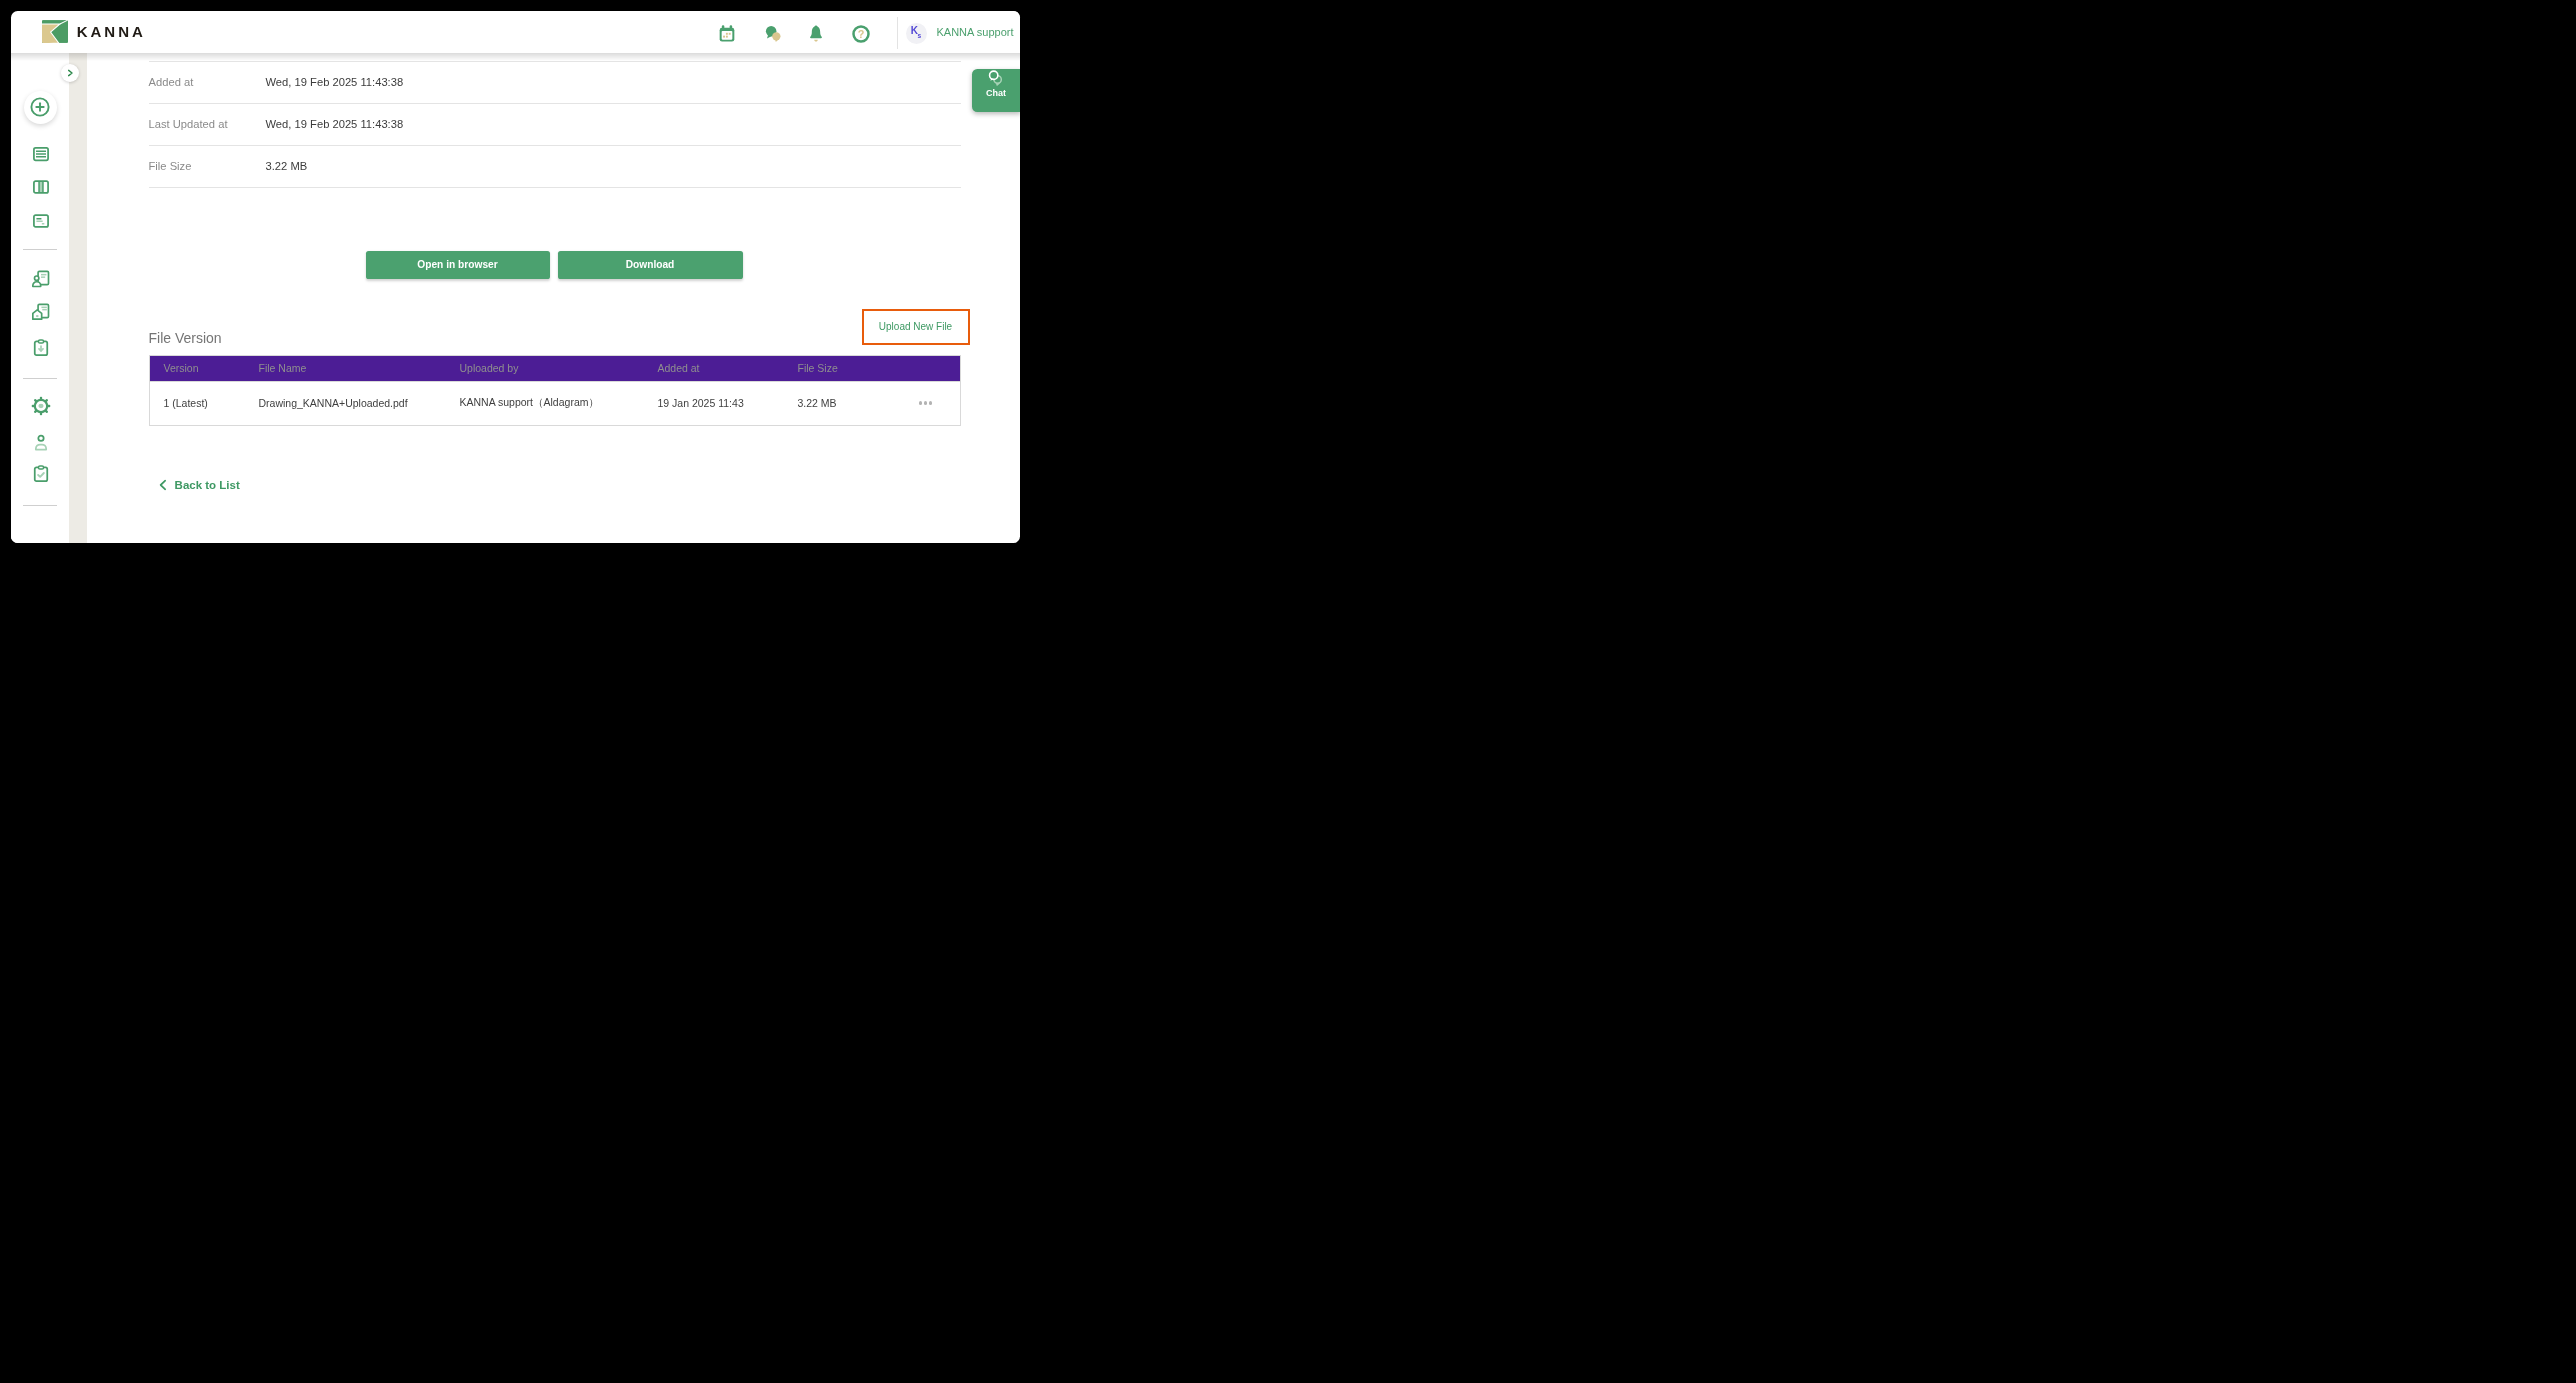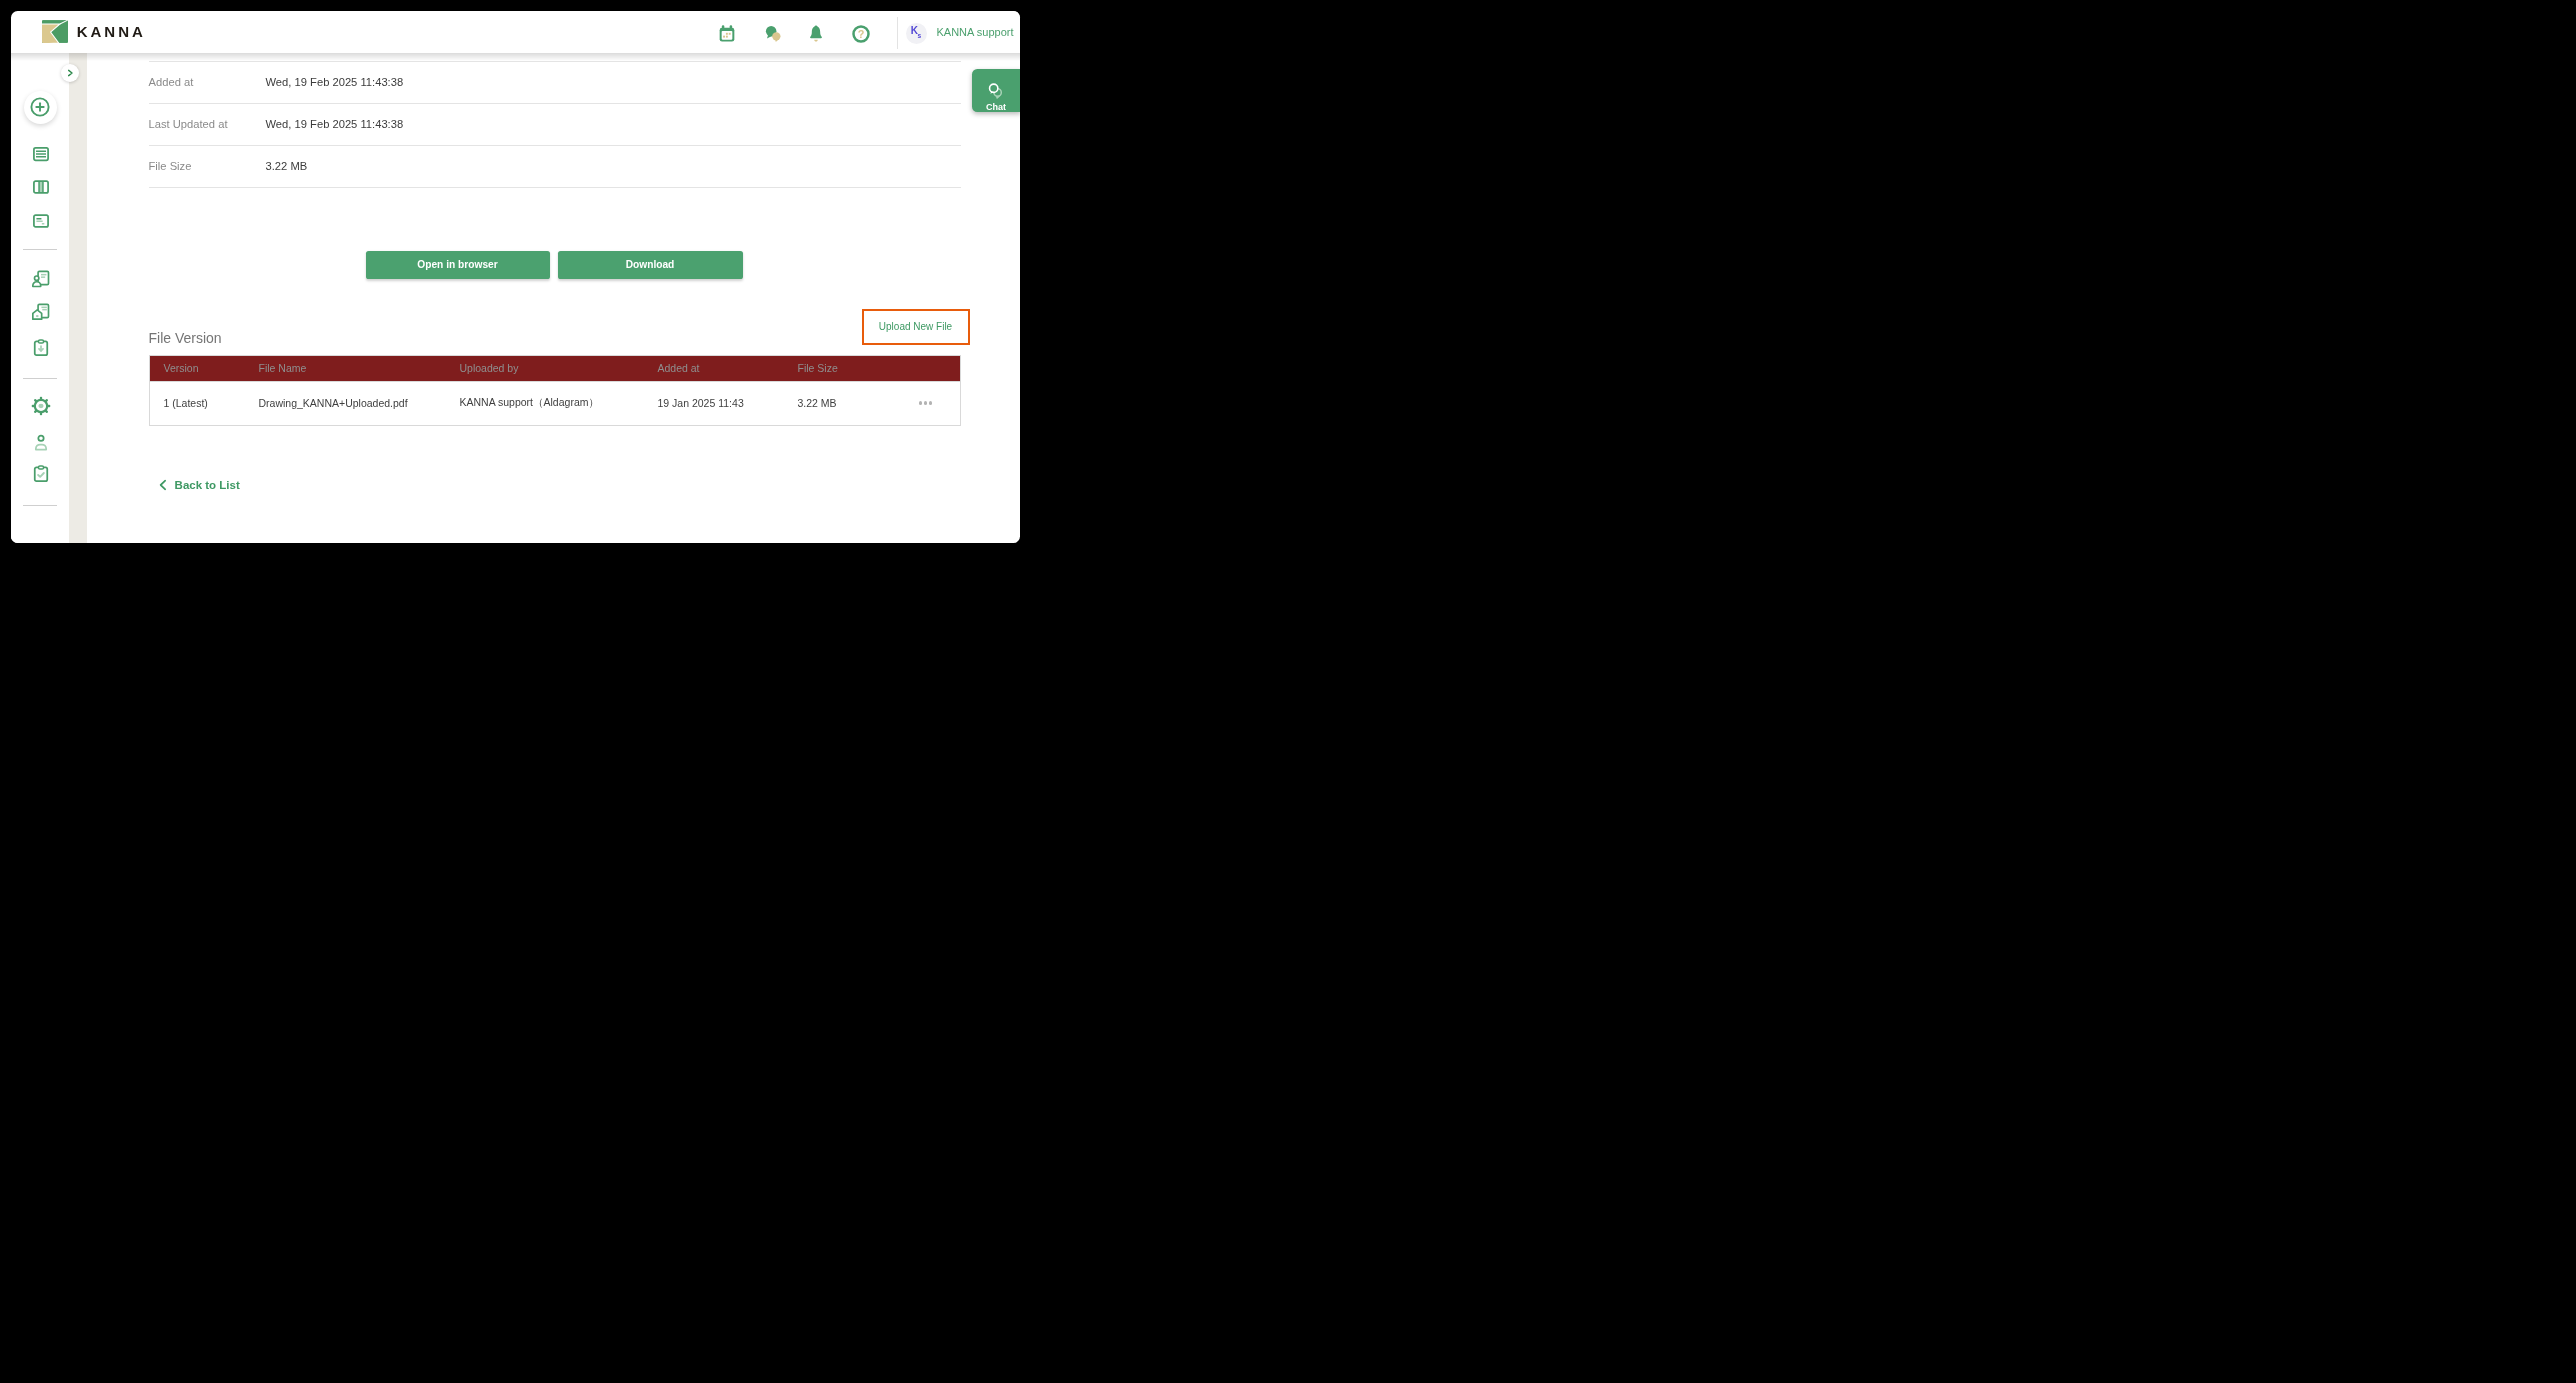--- a/index.html
+++ b/index.html
@@ -68,42 +68,42 @@
   .upload-box{
     position:absolute;left:851px;top:298px;width:108px;height:36px;box-sizing:border-box;
     border:2.6px solid #e85c0c;display:flex;align-items:center;justify-content:center;z-index:12;
   }
   .upload-link{font-size:10px;color:#3f9a64;cursor:pointer;}
   .fv-table{
     position:absolute;left:138px;top:344px;width:812px;box-sizing:border-box;
     border:0.7px solid #d9d9d9;z-index:12;background:#fff;
   }
   .thead{
-    height:26px;background:#7f1d1d;border-bottom:0.7px solid #d9d9d9;
+    height:26px;background:#4c1d95;border-bottom:0.7px solid #d9d9d9;
     display:grid;grid-template-columns:95px 201px 198px 140px 121px 1fr;
     align-items:center;padding-left:14px;box-sizing:border-box;
   }
   .thead span{font-size:10.5px;color:#8f8f8f;}
   .trow{
     height:43px;background:#fff;
     display:grid;grid-template-columns:95px 201px 198px 140px 121px 1fr;
     align-items:center;padding-left:14px;box-sizing:border-box;
   }
   .trow span{font-size:10.5px;color:#3f3f3f;}
   .dots{display:flex;gap:2px;align-items:center;cursor:pointer;width:16px;}
   .dots i{width:3.3px;height:3.3px;border-radius:50%;background:#b3b3b3;display:block;}
   .back-link{
     position:absolute;left:147px;top:468px;display:flex;align-items:center;gap:6.6px;
     color:#3f9964;font-weight:700;font-size:11.5px;cursor:pointer;z-index:12;
   }
   
   .chat-btn{
     position:absolute;left:961px;top:58px;width:49px;height:43px;background:#4aa06e;
     border-radius:5.3px 0 0 5.3px;box-shadow:0 2px 5.3px rgba(0,0,0,0.28);
-    display:flex;flex-direction:column;align-items:center;justify-content:flex-end;gap:0.7px;
+    display:flex;flex-direction:column;align-items:center;justify-content:flex-start;gap:0.7px;
     cursor:pointer;z-index:40;
   }
   .chat-btn .chat-label{color:#fff;font-size:9px;font-weight:600;}
 </style>
 </head>
 <body>
 
 <div id="window">
 
   <div class="app-header">

